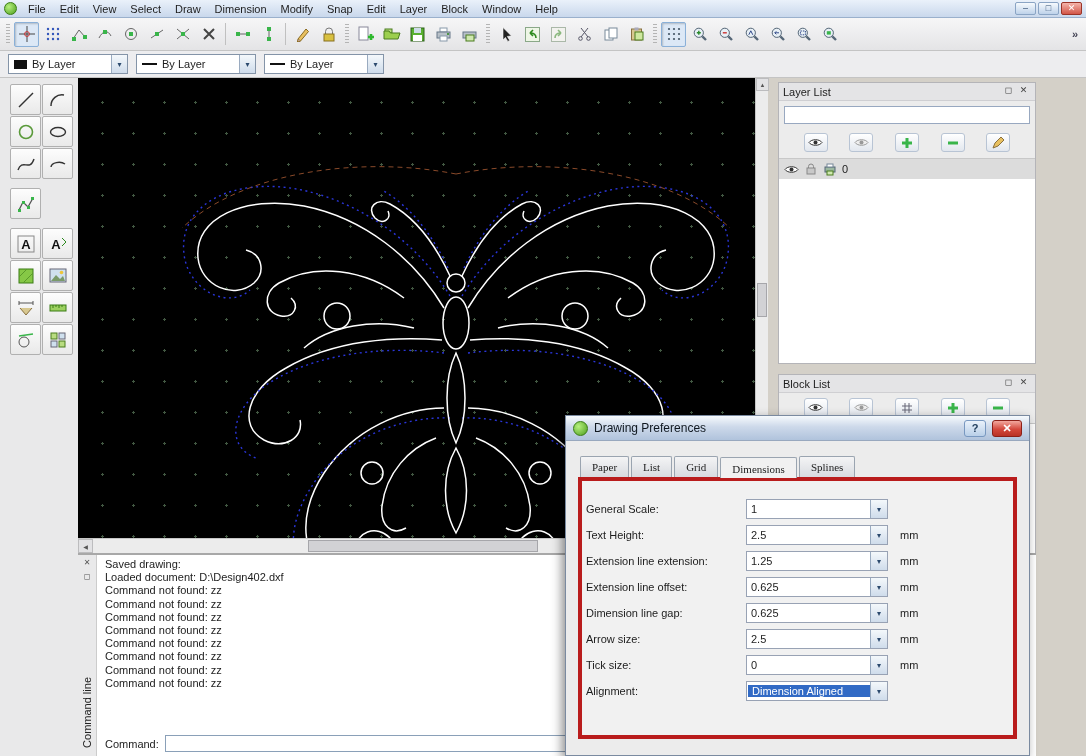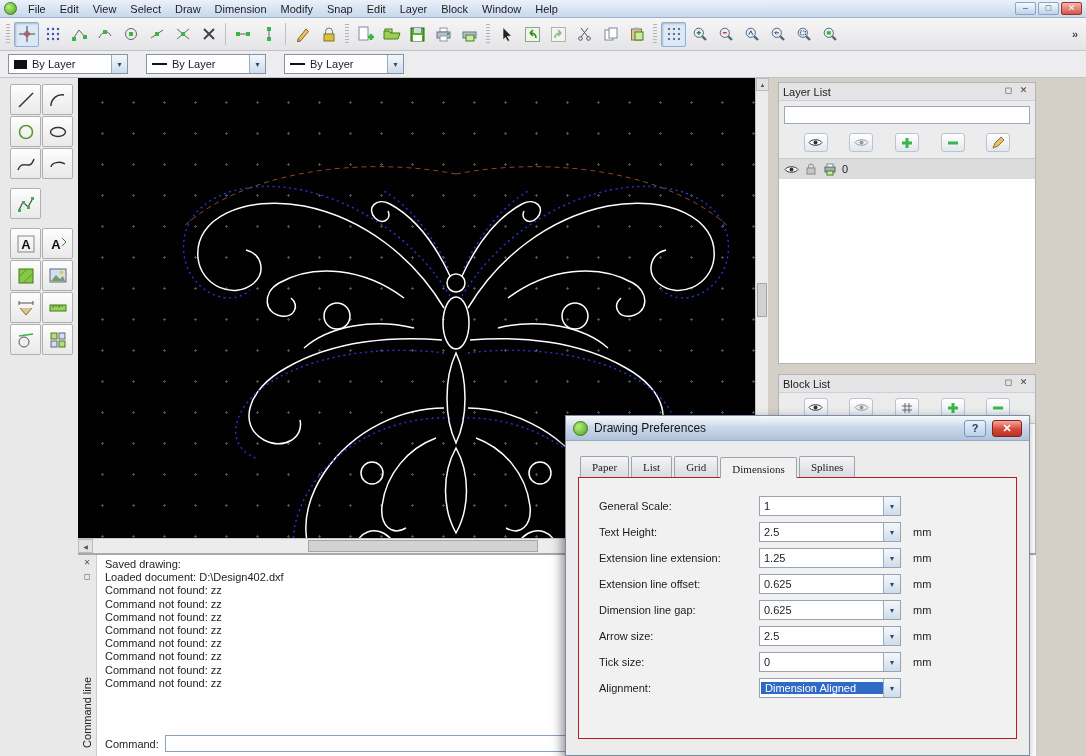--- a/index.html
+++ b/index.html
@@ -17,21 +17,21 @@
   .win-btn { width:21px; height:13px; font-size:9px; line-height:11px; text-align:center;
     background:linear-gradient(#f6fafd,#bed2ea); border:1px solid #8aa4c4; border-radius:2px; color:#2c4a6e; }
   .win-btn.close { background:linear-gradient(#f4b4aa,#d25648); border-color:#9a3428; color:#fff; }
 
   
   .toolbar1 { position:absolute; left:0; top:18px; right:0; height:33px;
     background:linear-gradient(#f6f6f7,#e4e4e6); border-bottom:1px solid #c4c4c4;
     display:flex; align-items:center; padding:0 3px; gap:1px; }
   .toolbar2 { position:absolute; left:0; top:51px; right:0; height:27px;
     background:#ededef; border-bottom:1px solid #c4c4c4;
-    display:flex; align-items:center; padding-left:8px; gap:18px; }
+    display:flex; align-items:center; padding-left:8px; gap:8px; }
   .tb { width:25px; height:25px; display:flex; align-items:center; justify-content:center;
     border:1px solid transparent; border-radius:2px; flex:0 0 auto; }
   .tb.pressed { background:#dce8f6; border-color:#8ab0d8; box-shadow:inset 1px 1px 2px rgba(0,0,0,.2); }
   .grip { width:4px; height:20px; margin:0 3px;
     background:repeating-linear-gradient(#b4b4b4 0 1px, transparent 1px 3px); flex:0 0 auto; }
   .sep { width:1px; height:22px; background:#c0c0c0; margin:0 3px; flex:0 0 auto; }
   .overflow { margin-left:auto; width:16px; text-align:center; color:#445; font-weight:bold; }
 
   .combo { width:120px; height:20px; background:#fff; border:1px solid #8494a8; display:flex; align-items:center; }
   .combo .swatch { width:13px; height:9px; background:#111; margin:0 5px; }
@@ -99,21 +99,21 @@
     background:radial-gradient(circle at 35% 35%, #b6f07e, #4d9e1e); border:1px solid #3a7d14; }
   .dlg-title-text { flex:1; font-size:12px; color:#101820; }
   .dlg-btn-help { width:22px; height:17px; background:linear-gradient(#eaf2fb,#b9cfe8);
     border:1px solid #7898c0; border-radius:3px; text-align:center; line-height:15px; color:#23405e; font-weight:bold; }
   .dlg-btn-close { width:30px; height:17px; background:linear-gradient(#f2a89e,#d4483c 55%,#b83226);
     border:1px solid #8c2018; border-radius:3px; color:#fff; text-align:center; line-height:15px; font-weight:bold; }
   .dlg-tabs { display:flex; padding:15px 0 0 14px;font-family:Liberation Serif, serif; }
   .dlg-tab { padding:4px 11px 3px 11px; border:1px solid #9aa4b0; border-bottom:none;
     background:linear-gradient(#f4f4f5,#d8dbe0); margin-right:2px; border-radius:2px 2px 0 0; position:relative; }
   .dlg-tab.active { background:#f1f1f1; top:1px; padding-top:5px; z-index:2; }
-  .dlg-page { margin:0 12px; border:1px solid #b91c1c; background:#f1f1f1; height:262px; padding:15px 10px 0 20px; }
+  .dlg-page { margin:0 12px; border:4px solid #b91c1c; background:#f1f1f1; height:262px; padding:15px 10px 0 4px; }
   .field-row { display:flex; align-items:center; height:26px; }
   .field-label { width:160px; }
   .field-combo { width:142px; height:20px; background:#fff; border:1px solid #98a2b4; display:flex; align-items:center; }
   .field-combo .cval { flex:1; padding-left:4px; }
   .field-combo.hl .cval { background:#316ac5; color:#fff; margin:1px 0 1px 1px; }
   .field-combo .carrow { width:17px; height:100%; border-left:1px solid #9aabc0;
     background:linear-gradient(#f4f8fb,#cfdceb); display:flex; align-items:center; justify-content:center;
     font-size:8px; color:#2c4a6e; }
   .field-unit { margin-left:12px; }
 </style>

